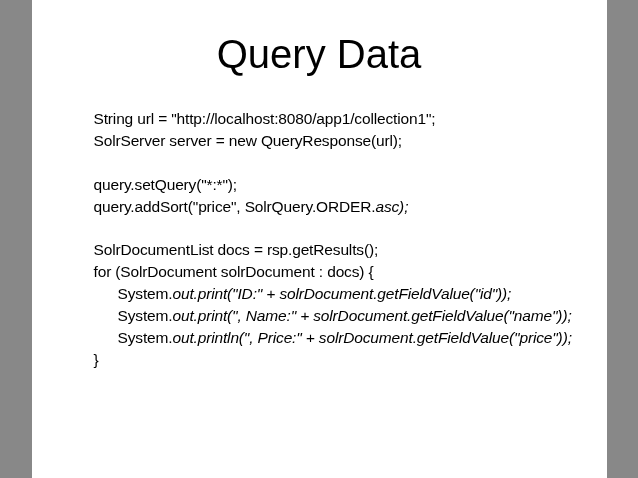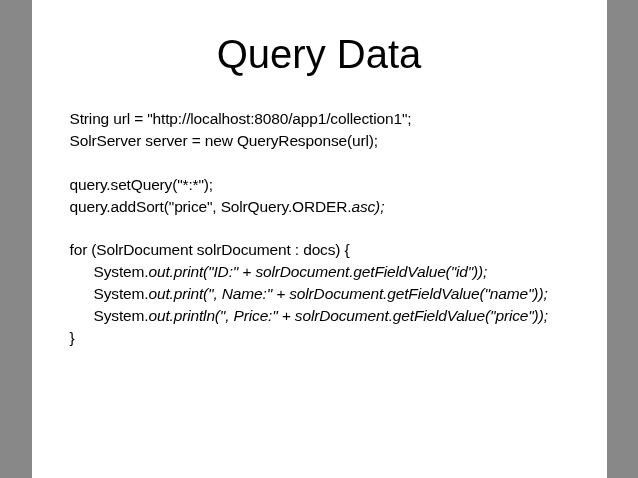--- a/index.html
+++ b/index.html
@@ -38,34 +38,35 @@
   .code-line {
     font-size: 15.5px;
     line-height: 21.9px;
     min-height: 21.9px;
     white-space: pre;
     letter-spacing: -0.15px;
   }
   .code-line.indent {
     padding-left: 24px;
   }
-  .code-line span.normal { font-style: normal; }
+  .code-line span.normal { font-style: normal; margin-left: 24px; }
   .code-line span.italic { font-style: italic; }
 </style>
 </head>
 <body>
 
 <div class="slide">
   <div class="slide-title">Query Data</div>
   <div class="code-block">
       <div class="code-line"><span class="normal">String url = "http://localhost:8080/app1/collection1";</span></div>
       <div class="code-line"><span class="normal">SolrServer server = new QueryResponse(url);</span></div>
       <div class="code-line">&nbsp;</div>
       <div class="code-line"><span class="normal">query.setQuery("*:*");</span></div>
       <div class="code-line"><span class="normal">query.addSort("price", SolrQuery.ORDER.</span><span class="italic">asc);</span></div>
       <div class="code-line">&nbsp;</div>
+      <div class="code-line"><span class="normal">SolrDocumentList docs = rsp.getResults();</span></div>
       <div class="code-line"><span class="normal">for (SolrDocument solrDocument : docs) {</span></div>
       <div class="code-line indent"><span class="normal">System.</span><span class="italic">out.print("ID:" + solrDocument.getFieldValue("id"));</span></div>
       <div class="code-line indent"><span class="normal">System.</span><span class="italic">out.print(", Name:" + solrDocument.getFieldValue("name"));</span></div>
       <div class="code-line indent"><span class="normal">System.</span><span class="italic">out.println(", Price:" + solrDocument.getFieldValue("price"));</span></div>
       <div class="code-line"><span class="normal">}</span></div>
     </div>
 </div>
 
 </body></html>

